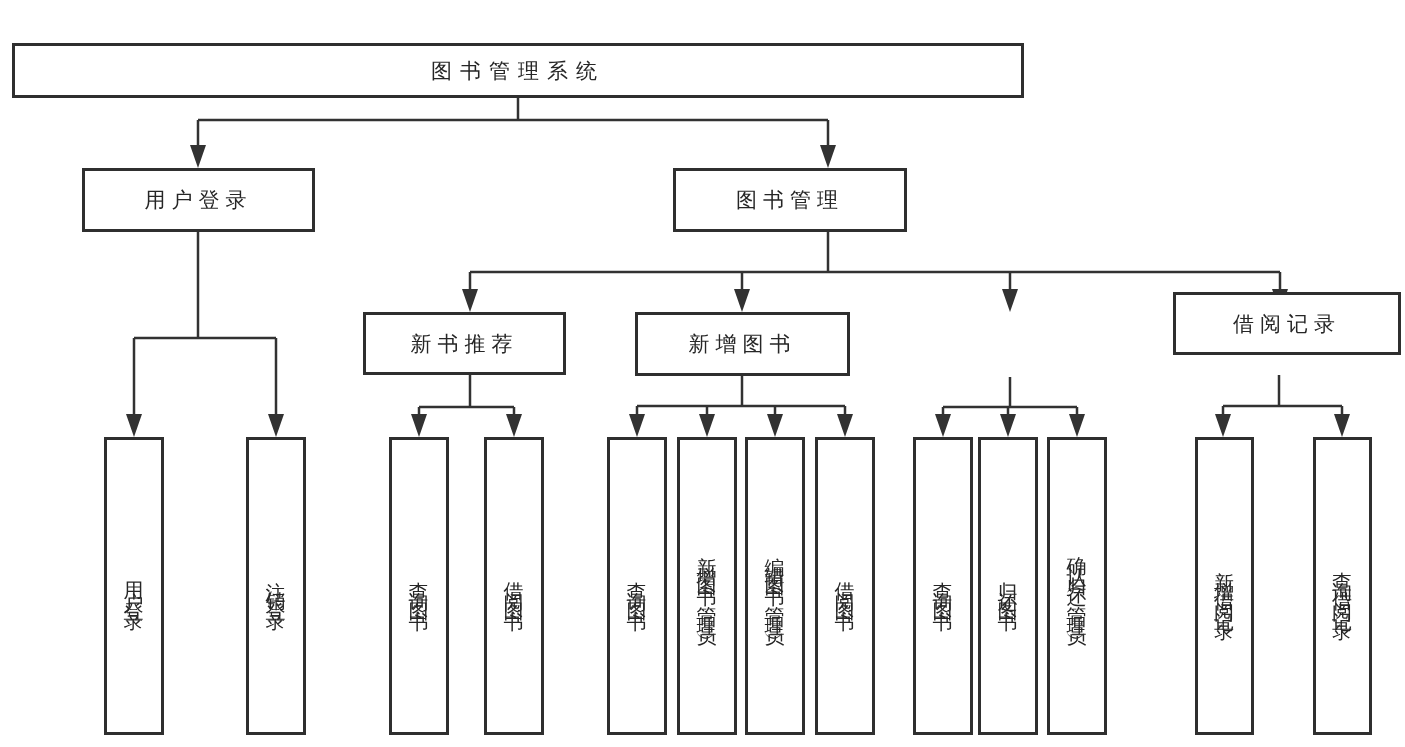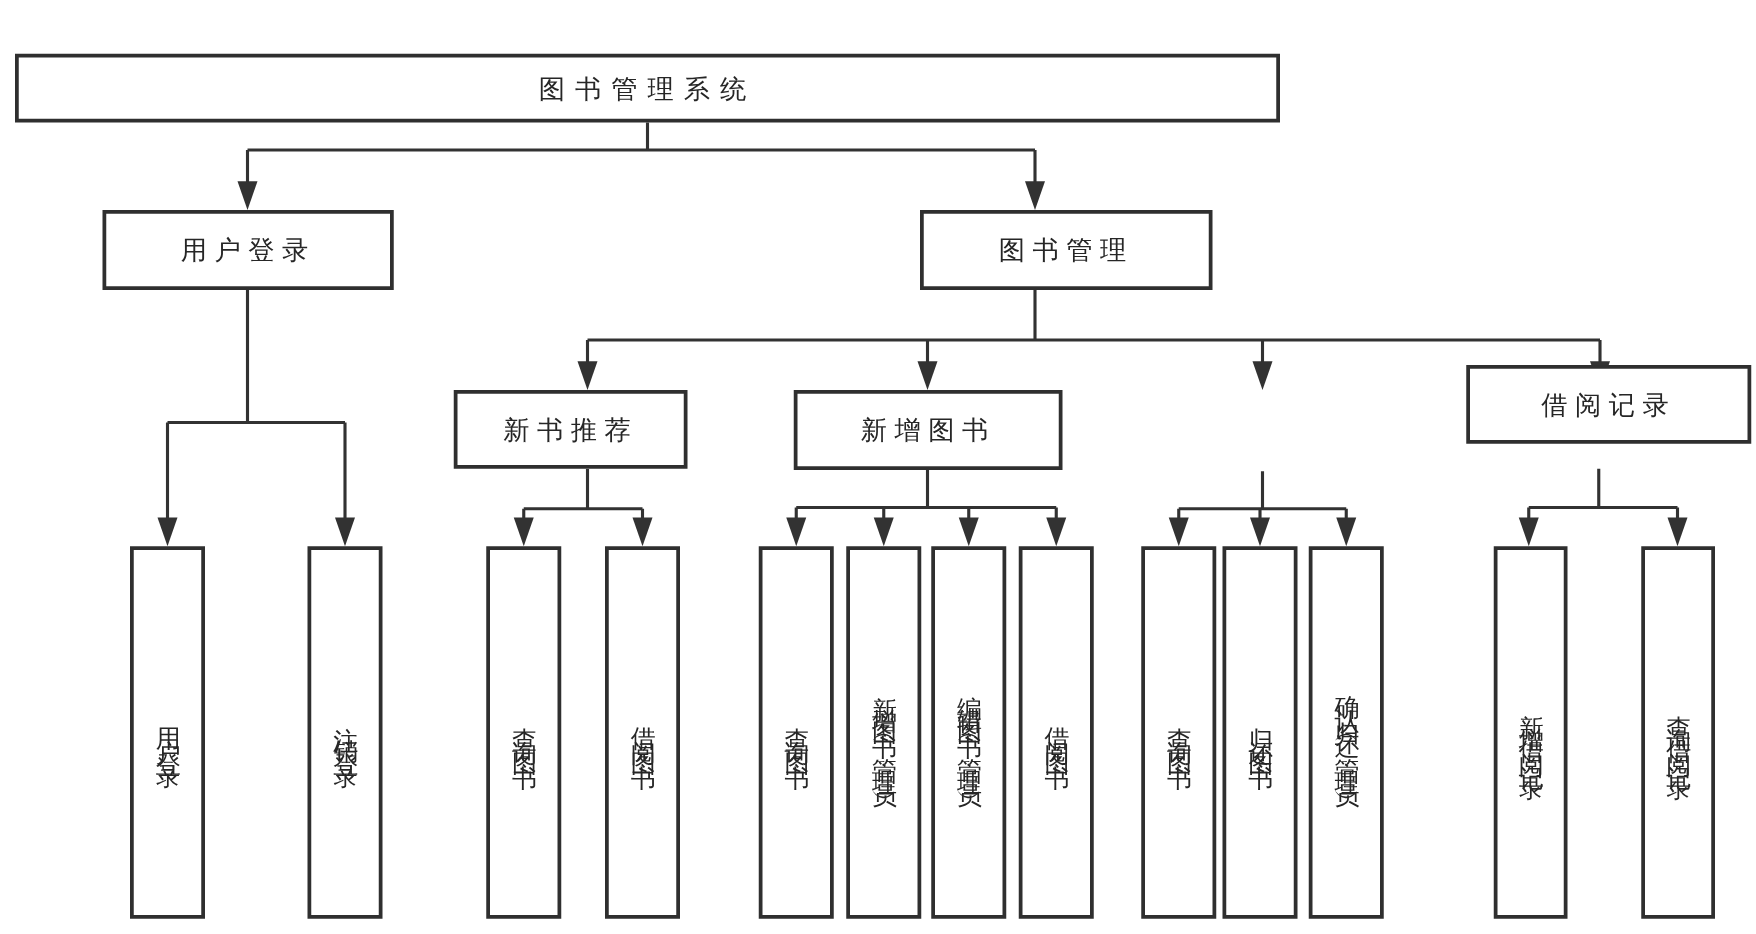--- a/index.html
+++ b/index.html
@@ -124,23 +124,23 @@
       <polygon points="1008,437 1000,414 1016,414"></polygon>
       <polygon points="1077,437 1069,414 1085,414"></polygon>
       <polygon points="1223,437 1215,414 1231,414"></polygon>
       <polygon points="1342,437 1334,414 1350,414"></polygon>
     </g>
   </svg>
 
   <div class="box root" style="left:12px; top:23px; width:1012px; height:55px;margin-top:20px;">图书管理系统</div>
 
   <div class="box" style="left:82px; top:168px; width:233px; height:64px;">用户登录</div>
-  <div class="box" style="left:736px; top:168px; width:234px; height:64px;">图书管理</div>
+  <div class="box" style="left:673px; top:168px; width:234px; height:64px;">图书管理</div>
 
-  <div class="box" style="left:363px; top:312px; width:187px; height:63px;">新书推荐</div>
+  <div class="box" style="left:363px; top:312px; width:203px; height:63px;">新书推荐</div>
   <div class="box" style="left:635px; top:312px; width:215px; height:64px;">新增图书</div>
   <div class="box" style="left:1173px; top:292px; width:228px; height:63px;">借阅记录</div>
 
   <div class="box vbox" style="left:104px; top:437px; width:60px; height:298px;">用户登录</div>
   <div class="box vbox" style="left:246px; top:437px; width:60px; height:298px;">注销登录</div>
 
   <div class="box vbox" style="left:389px; top:437px; width:60px; height:298px;">查询图书</div>
   <div class="box vbox" style="left:484px; top:437px; width:60px; height:298px;">借阅图书</div>
 
   <div class="box vbox" style="left:607px; top:437px; width:60px; height:298px;">查询图书</div>

